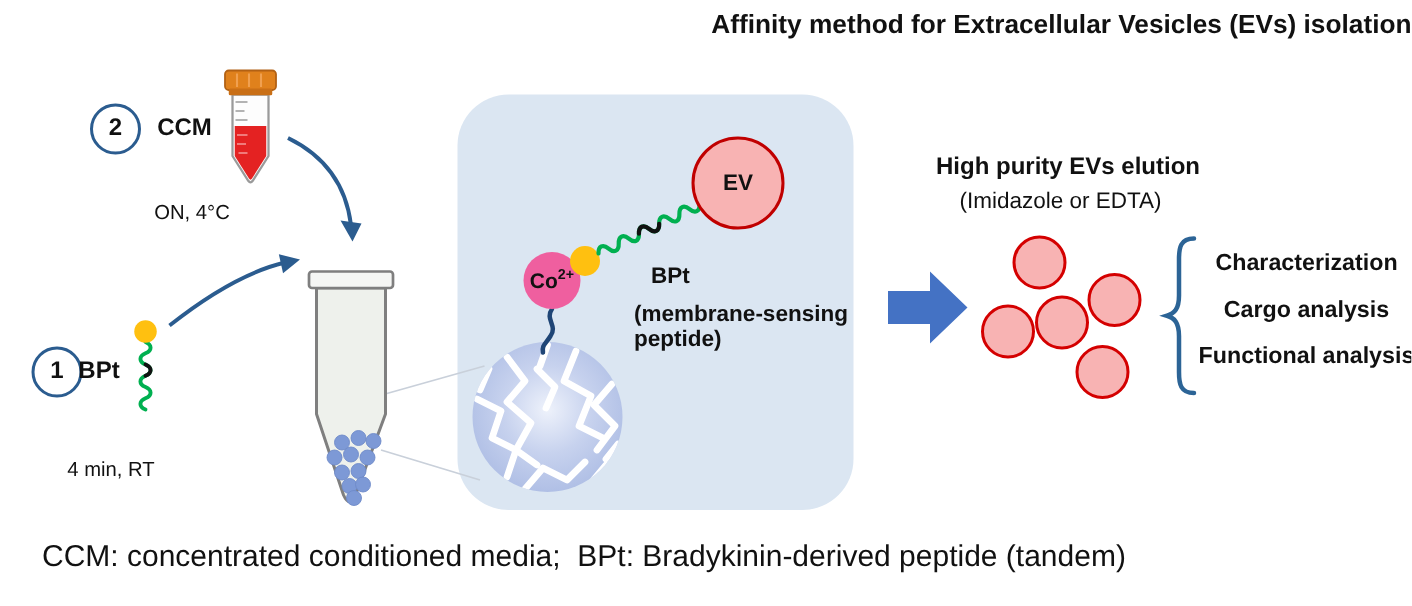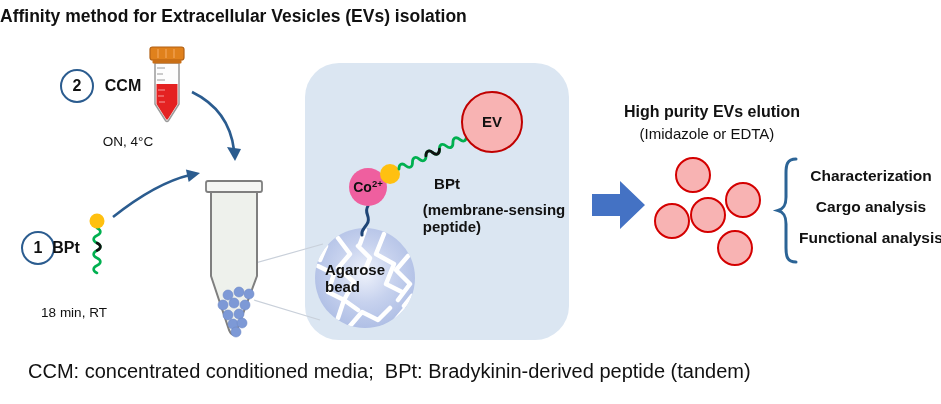--- a/index.html
+++ b/index.html
@@ -3,21 +3,21 @@
 <meta charset="utf-8">
 <style>
   html,body{margin:0;padding:0;background:#fff;}
   .canvas{
     position:relative;width:941px;height:404px;background:#ffffff;overflow:hidden;
     font-family:"Liberation Sans","DejaVu Sans",sans-serif;color:#111;
   }
   svg{position:absolute;left:0;top:0;}
   .t{position:absolute;transform:translate(-50%,-50%);white-space:nowrap;line-height:1.15;}
   .center{}
-  .title{position:absolute;left:0;right:0;top:6px;text-align:left;font-size:17.5px;font-weight:700;}
+  .title{position:absolute;left:0;right:0;top:6px;text-align:right;font-size:17.5px;font-weight:700;}
   .badge{
     position:absolute;width:34px;height:34px;border:2px solid #2b5c8f;border-radius:50%;
     background:#fff;display:flex;align-items:center;justify-content:center;
     font-size:16px;font-weight:700;box-sizing:border-box;
   }
   .cond{font-size:13.5px;margin-top:25px;}
   .lbl{font-size:16px;font-weight:700;}
   .boxlbl{font-size:15px;font-weight:700;}
   .ion{font-size:14px;font-weight:700;}
   .ion sup{font-size:9.5px;}
@@ -153,26 +153,22 @@
   <div class="badge" style="left:60px;top:69px;">
     <span>2</span>
   </div>
   <div class="t lbl" style="left:123px;top:86px;">CCM</div>
   <div class="t cond" style="left:128px;top:117px;">ON, 4°C</div>
 
   <div class="badge" style="left:21px;top:231px;">
     <span>1</span>
   </div>
   <div class="t lbl" style="left:66px;top:248px;">BPt</div>
-  <div class="t cond" style="left:74px;top:288px;">18 min, RT</div>
+  <div class="t cond" style="left:74px;top:288px;">4 min, RT</div>
 
-  <div class="t boxlbl center" style="left:365px;top:278px;white-space:normal;width:80px;">
-    <span style="display:block">Agarose</span>
-    <span style="display:block">bead</span>
-  </div>
   <div class="t ion" style="left:368px;top:187px;"><span>Co</span><sup>2+</sup></div>
   <div class="t boxlbl" style="left:447px;top:184px;">BPt</div>
   <div class="t boxlbl center" style="left:494px;top:218px;">
     <span style="display:block">(membrane-sensing</span>
     <span style="display:block">peptide)</span>
   </div>
   <div class="t boxlbl" style="left:492px;top:122px;">EV</div>
 
   <div class="t subheading" style="left:707px;top:134px;">(Imidazole or EDTA)</div>
   <div class="t heading" style="left:712px;top:112px;">High purity EVs elution</div>

